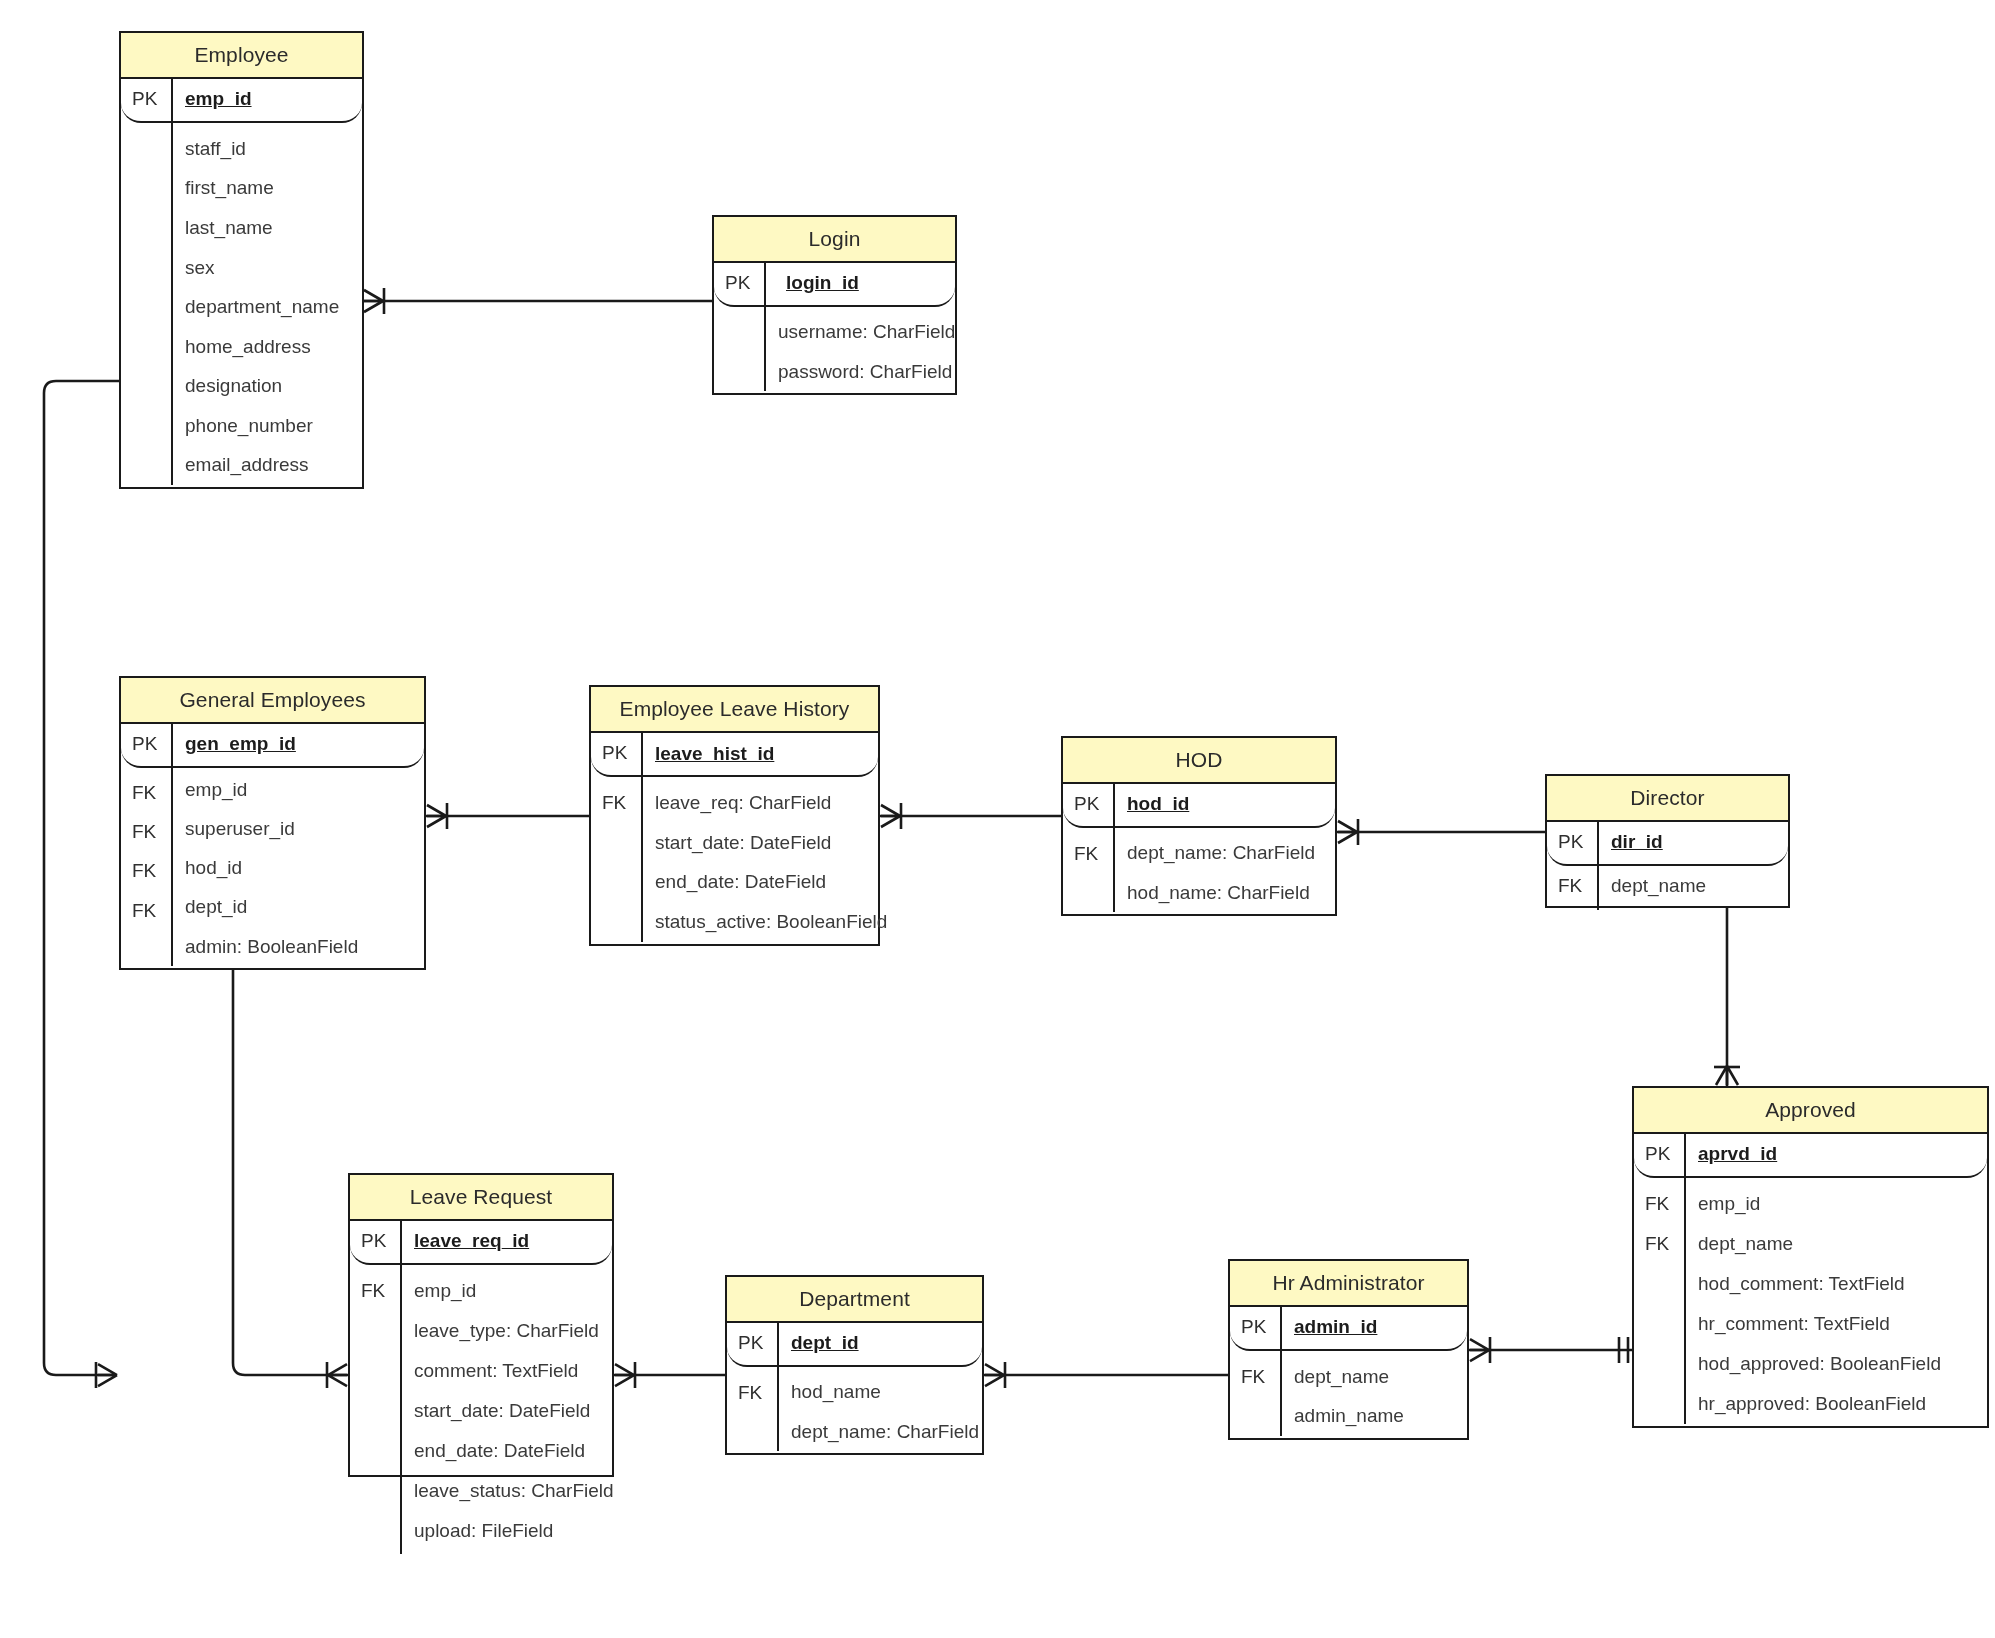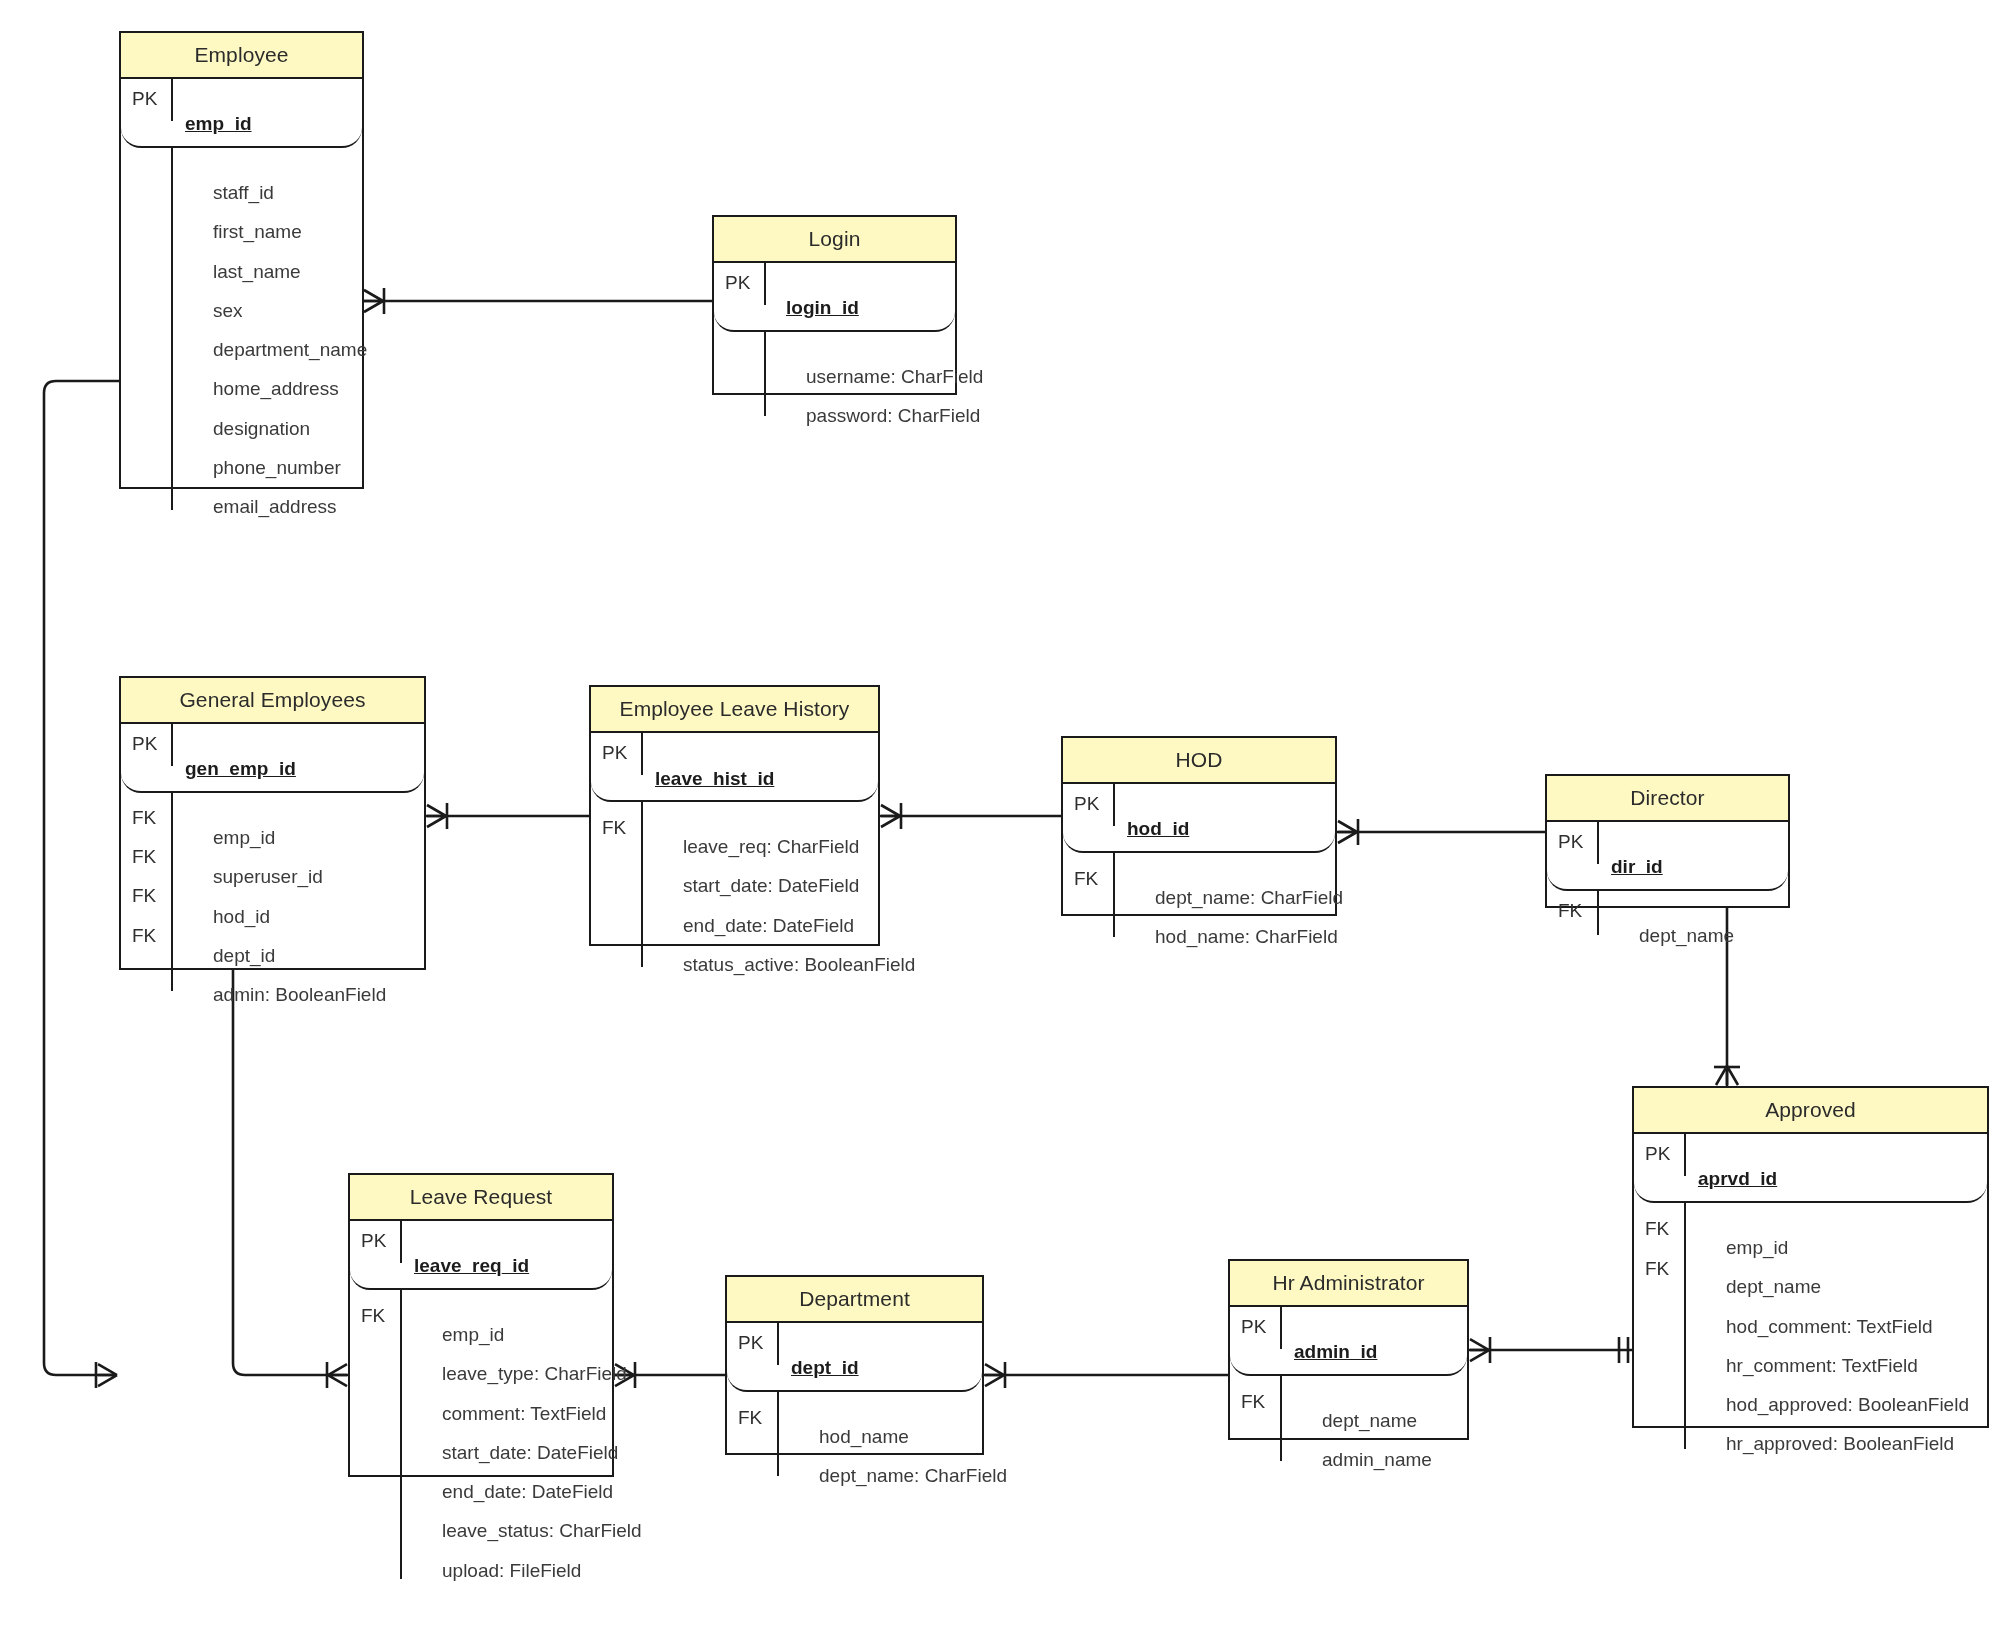--- a/index.html
+++ b/index.html
@@ -43,36 +43,34 @@
   }
   .pk-row {
     display: flex;
     border-bottom: 2px solid #1a1a1a;
     box-sizing: border-box;
     border-radius: 20px;
   }
   .body-rows {
     display: flex;
     box-sizing: border-box;
-    gap: 28px;
   }
   .keycol {
     width: 52px;
     flex: 0 0 52px;
     border-right: 2px solid #1a1a1a;
     box-sizing: border-box;
     display: flex;
     flex-direction: column;
   }
   .attrcol {
     flex: 1 1 auto;
     box-sizing: border-box;
     display: flex;
     flex-direction: column;
-    margin-top: 25px;
   }
   .cell {
     font-size: 19px;
     color: #3a3a3a;
     padding: 9px 0 9px 12px;
     line-height: 1.12;
     height: 40px;
     box-sizing: border-box;
     white-space: nowrap;
   }

